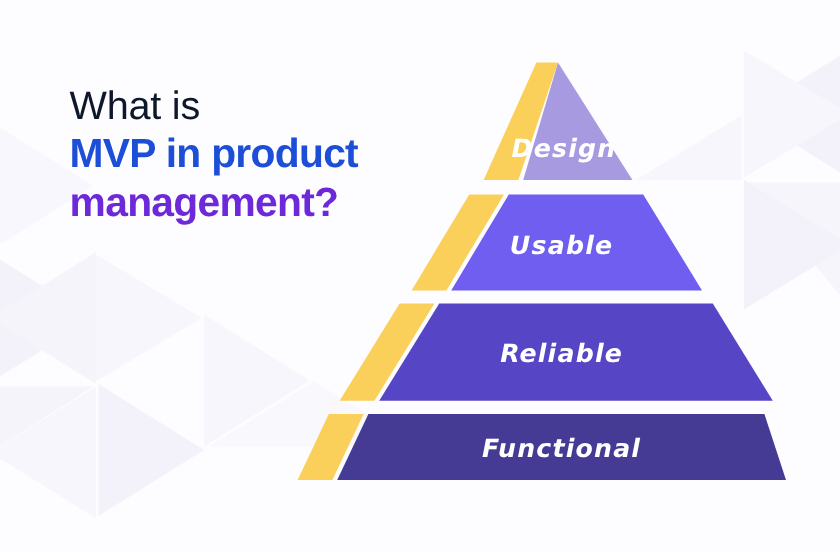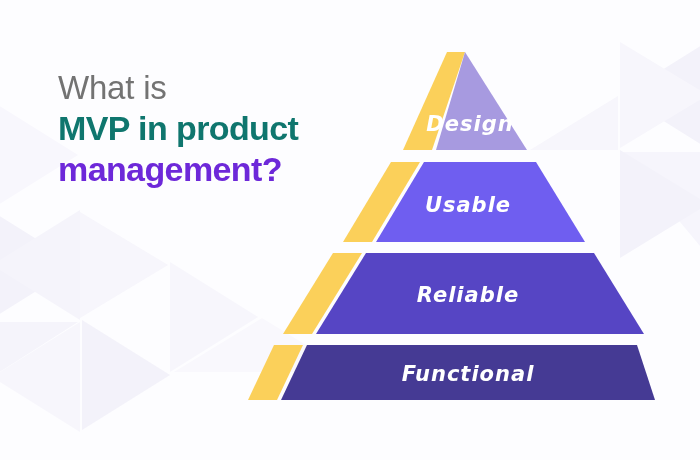--- a/index.html
+++ b/index.html
@@ -99,22 +99,22 @@
       <polygon points="618,96 530,150 618,150" fill="#f7f6fc"></polygon>
     </g>
 
     <g>
       <polygon points="170,262 258,317 170,372" fill="#f7f6fc"></polygon>
       <polygon points="262,318 350,372 174,372" fill="#f9f8fd"></polygon>
     </g>
   </svg>
 
   <div id="heading">
-    <div class="head-line-1" style="color:#737373">What is</div>
-    <div class="head-line-2" style="color:#0f766e">MVP in product</div>
+    <div class="head-line-1" style="color:#0f172a">What is</div>
+    <div class="head-line-2" style="color:#1d4ed8">MVP in product</div>
     <div class="head-line-3" style="color:#6d28d9">management?</div>
   </div>
 
   <svg id="pyramid" viewBox="0 0 700 460" width="700" height="460">
 
     <g>
       <polygon points="465,52 447,52 403,150 432,150" fill="#fbd05a"></polygon>
       <polygon points="465,52 527,150 436,150" fill="#a79ae0"></polygon>
       <text class="tier-label" x="470" y="131" font-size="21">Design</text>
     </g>

